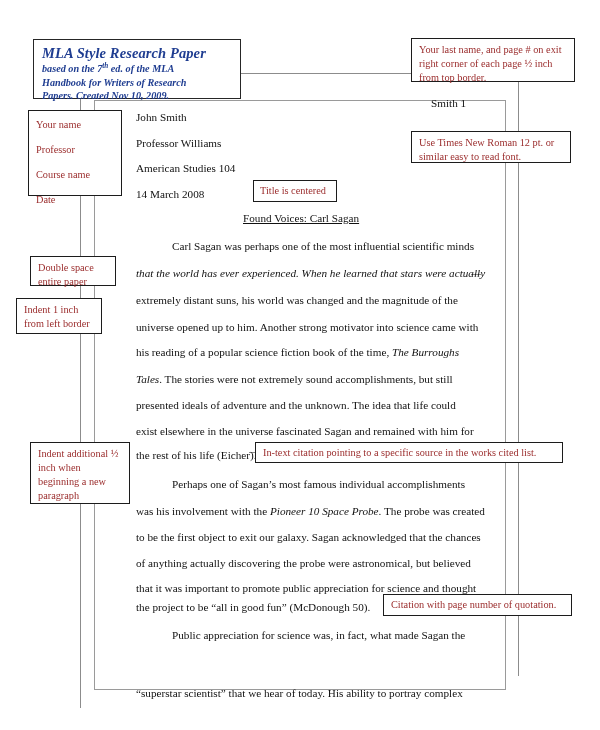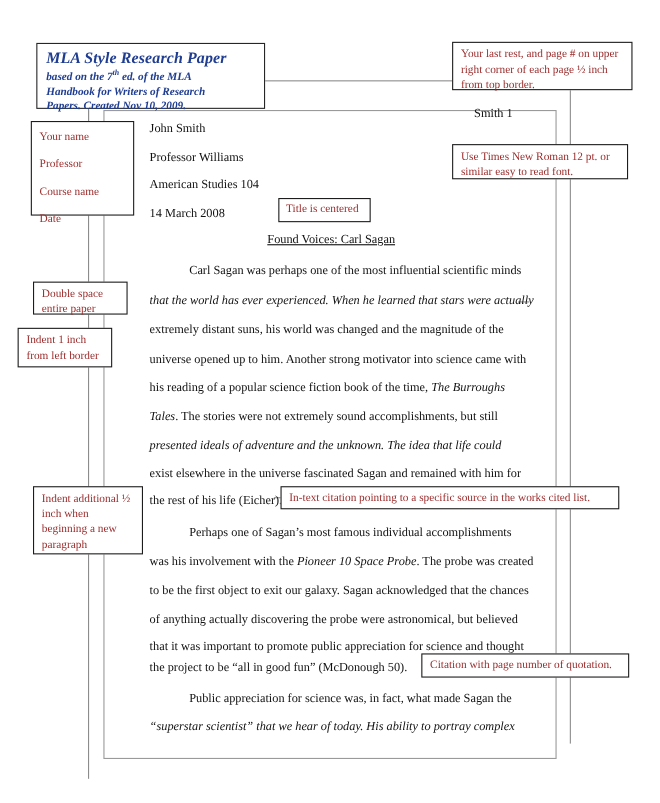--- a/index.html
+++ b/index.html
@@ -141,21 +141,21 @@
     <div class="ln">Your name</div>
     <div class="ln">Professor</div>
     <div class="ln">Course name</div>
     <div class="ln">Date</div>
   </div>
 
   <div class="anno" id="anno-double">Double space entire paper</div>
   <div class="anno" id="anno-indent1">Indent 1 inch from left border</div>
   <div class="anno" id="anno-indent2">Indent additional ½ inch when beginning a new paragraph</div>
 
-  <div class="anno" id="anno-lastname">Your last rest, and page # on upper right corner of each page ½ inch from top border.</div>
+  <div class="anno" id="anno-lastname">Your last name, and page # on exit right corner of each page ½ inch from top border.</div>
   <div class="anno" id="anno-font">Use Times New Roman 12 pt. or similar easy to read font.</div>
 
   <div class="anno" id="anno-titlecentered">Title is centered</div>
   <div class="anno" id="anno-intext">In-text citation pointing to a specific source in the works cited list.</div>
   <div class="anno" id="anno-pagenum">Citation with page number of quotation.</div>
 
   <div class="doc-text" id="hdr-pagenum">Smith 1</div>
 
   <div class="doc-text" id="doc-heading">
     <div class="hl">John Smith</div>
@@ -169,29 +169,29 @@
   <div class="para-line" style="top:240px; text-indent:36px;">Carl Sagan was perhaps one of the most influential scientific minds</div>
   <div class="para-line" style="top:267px;font-style:italic;">that the world has ever experienced. When he learned that stars were actually</div>
   <div class="para-line" style="top:294px;">extremely distant suns, his world was changed and the magnitude of the</div>
   <div class="para-line" style="top:321px;">universe opened up to him. Another strong motivator into science came with</div>
   <div class="para-line" style="top:346px;">
     <span>his reading of a popular science fiction book of the time, </span><em>The Burroughs</em>
   </div>
   <div class="para-line" style="top:373px;">
     <em>Tales</em><span>. The stories were not extremely sound accomplishments, but still</span>
   </div>
-  <div class="para-line" style="top:399px;font-style:italic;">presented ideals of adventure and the unknown. The idea that life could</div>
+  <div class="para-line" style="top:399px;">presented ideals of adventure and the unknown. The idea that life could</div>
   <div class="para-line" style="top:425px;">exist elsewhere in the universe fascinated Sagan and remained with him for</div>
   <div class="para-line" style="top:449px;">the rest of his life (Eicher).</div>
 
   <div class="para-line" style="top:478px; text-indent:36px;">Perhaps one of Sagan’s most famous individual accomplishments</div>
   <div class="para-line" style="top:505px;">
     <span>was his involvement with the </span><em>Pioneer 10 Space Probe</em><span>. The probe was created</span>
   </div>
   <div class="para-line" style="top:531px;"> to be the first object to exit our galaxy. Sagan acknowledged that the chances</div>
   <div class="para-line" style="top:557px;">of anything actually discovering the probe were astronomical, but believed</div>
   <div class="para-line" style="top:582px;">that it was important to promote public appreciation for science and thought</div>
   <div class="para-line" style="top:601px;">the project to be “all in good fun” (McDonough 50).</div>
 
   <div class="para-line" style="top:629px; text-indent:36px;">Public appreciation for science was, in fact, what made Sagan the</div>
-  <div class="para-line" style="top:655px;font-style:italic;">“superstar scientist” that we hear of today. His ability to portray complex</div>
+  <div class="para-line" style="top:687px;">“superstar scientist” that we hear of today. His ability to portray complex</div>
 
 </div>
 
 </body></html>

